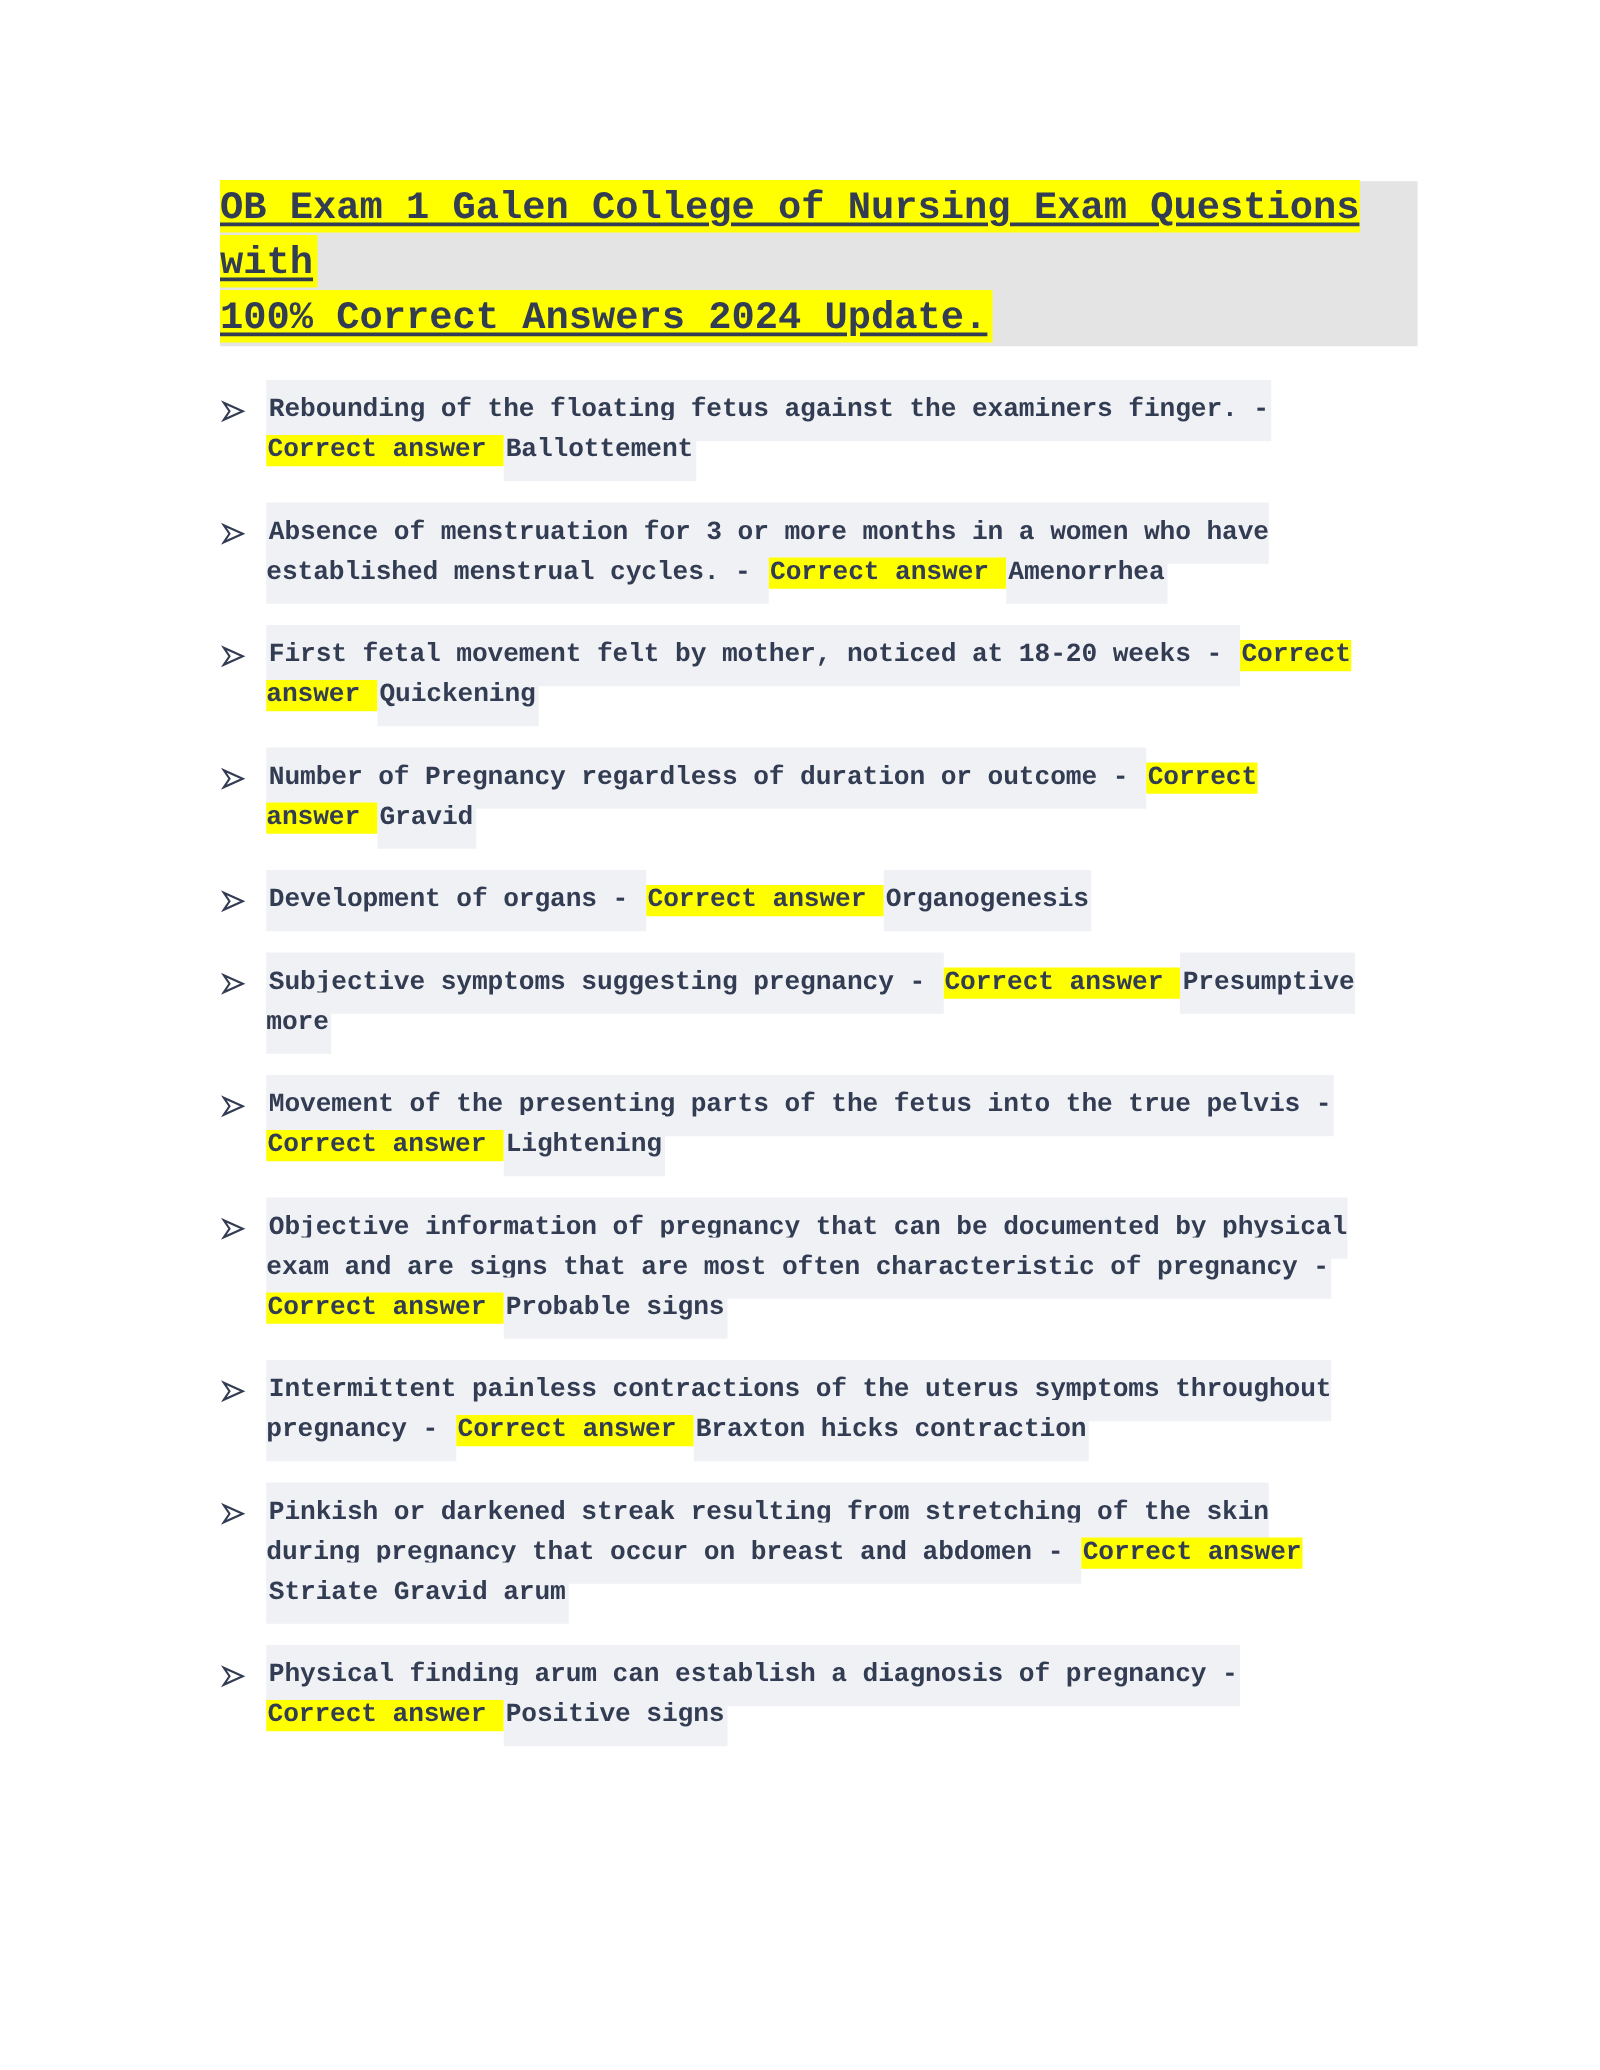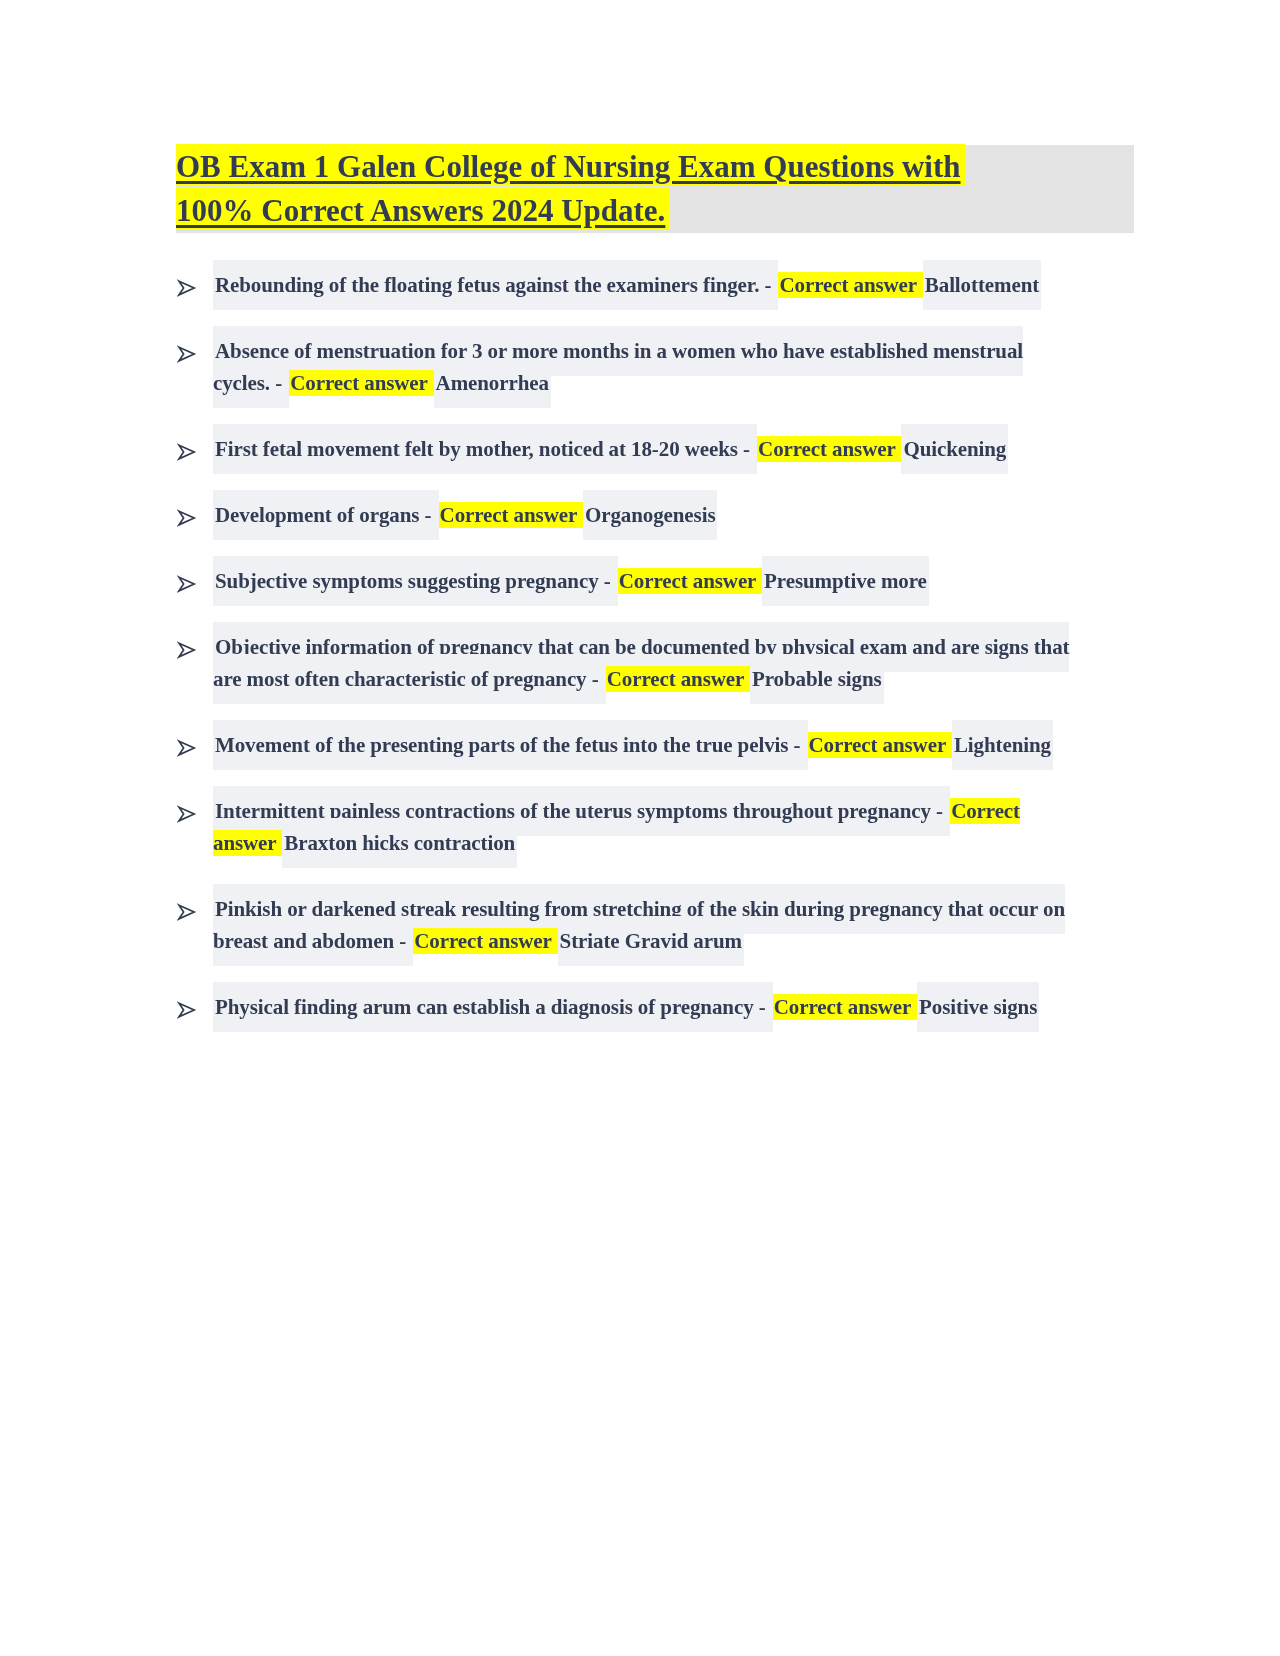--- a/index.html
+++ b/index.html
@@ -7,21 +7,21 @@
     padding: 0;
     background: #ffffff;
   }
   .page {
     position: relative;
     width: 1280px;
     height: 1656px;
     box-sizing: border-box;
     padding: 145px 0 0 176px;
     background: #ffffff;
-    font-family: Liberation Serif, serif;
+    font-family: Liberation Mono, monospace;
     font-weight: 700;
     color: #323c52;
     overflow: hidden;
   }
   .title-block {
     width: 958px;
     background: #e4e4e4;
     font-size: 31px;
     line-height: 44px;
     margin-bottom: 36px;
@@ -83,36 +83,39 @@
           </svg></span><span class="hl">Rebounding of the floating fetus against the examiners finger. - </span><span class="yhl">Correct answer </span><span class="hl">Ballottement</span></div>
 
   <div class="qa-item"><span class="bullet"><svg width="20" height="20" viewBox="0 0 20 20">
             <path d="M2 3.2 L17.2 10 L2 16.8 L6.6 10 Z" fill="#ffffff" stroke="#323c52" stroke-width="1.7" stroke-linejoin="miter"></path>
           </svg></span><span class="hl">Absence of menstruation for 3 or more months in a women who have established menstrual cycles. - </span><span class="yhl">Correct answer </span><span class="hl">Amenorrhea</span></div>
 
   <div class="qa-item"><span class="bullet"><svg width="20" height="20" viewBox="0 0 20 20">
             <path d="M2 3.2 L17.2 10 L2 16.8 L6.6 10 Z" fill="#ffffff" stroke="#323c52" stroke-width="1.7" stroke-linejoin="miter"></path>
           </svg></span><span class="hl">First fetal movement felt by mother, noticed at 18-20 weeks - </span><span class="yhl">Correct answer </span><span class="hl">Quickening</span></div>
 
+  <div class="qa-item"><span class="bullet"><svg width="20" height="20" viewBox="0 0 20 20">
+            <path d="M2 3.2 L17.2 10 L2 16.8 L6.6 10 Z" fill="#ffffff" stroke="#323c52" stroke-width="1.7" stroke-linejoin="miter"></path>
+          </svg></span><span class="hl">Number of Pregnancy regardless of duration or outcome - </span><span class="yhl">Correct answer </span><span class="hl">Gravid</span></div>
 
   <div class="qa-item"><span class="bullet"><svg width="20" height="20" viewBox="0 0 20 20">
             <path d="M2 3.2 L17.2 10 L2 16.8 L6.6 10 Z" fill="#ffffff" stroke="#323c52" stroke-width="1.7" stroke-linejoin="miter"></path>
           </svg></span><span class="hl">Development of organs - </span><span class="yhl">Correct answer </span><span class="hl">Organogenesis</span></div>
 
   <div class="qa-item"><span class="bullet"><svg width="20" height="20" viewBox="0 0 20 20">
             <path d="M2 3.2 L17.2 10 L2 16.8 L6.6 10 Z" fill="#ffffff" stroke="#323c52" stroke-width="1.7" stroke-linejoin="miter"></path>
           </svg></span><span class="hl">Subjective symptoms suggesting pregnancy - </span><span class="yhl">Correct answer </span><span class="hl">Presumptive more</span></div>
 
   <div class="qa-item"><span class="bullet"><svg width="20" height="20" viewBox="0 0 20 20">
             <path d="M2 3.2 L17.2 10 L2 16.8 L6.6 10 Z" fill="#ffffff" stroke="#323c52" stroke-width="1.7" stroke-linejoin="miter"></path>
-          </svg></span><span class="hl">Objective information of pregnancy that can be documented by physical exam and are signs that are most often characteristic of pregnancy - </span><span class="yhl">Correct answer </span><span class="hl">Probable signs</span></div>
+          </svg></span><span class="hl">Movement of the presenting parts of the fetus into the true pelvis - </span><span class="yhl">Correct answer </span><span class="hl">Lightening</span></div>
 
   <div class="qa-item"><span class="bullet"><svg width="20" height="20" viewBox="0 0 20 20">
             <path d="M2 3.2 L17.2 10 L2 16.8 L6.6 10 Z" fill="#ffffff" stroke="#323c52" stroke-width="1.7" stroke-linejoin="miter"></path>
-          </svg></span><span class="hl">Movement of the presenting parts of the fetus into the true pelvis - </span><span class="yhl">Correct answer </span><span class="hl">Lightening</span></div>
+          </svg></span><span class="hl">Objective information of pregnancy that can be documented by physical exam and are signs that are most often characteristic of pregnancy - </span><span class="yhl">Correct answer </span><span class="hl">Probable signs</span></div>
 
   <div class="qa-item"><span class="bullet"><svg width="20" height="20" viewBox="0 0 20 20">
             <path d="M2 3.2 L17.2 10 L2 16.8 L6.6 10 Z" fill="#ffffff" stroke="#323c52" stroke-width="1.7" stroke-linejoin="miter"></path>
           </svg></span><span class="hl">Intermittent painless contractions of the uterus symptoms throughout pregnancy - </span><span class="yhl">Correct answer </span><span class="hl">Braxton hicks contraction</span></div>
 
   <div class="qa-item"><span class="bullet"><svg width="20" height="20" viewBox="0 0 20 20">
             <path d="M2 3.2 L17.2 10 L2 16.8 L6.6 10 Z" fill="#ffffff" stroke="#323c52" stroke-width="1.7" stroke-linejoin="miter"></path>
           </svg></span><span class="hl">Pinkish or darkened streak resulting from stretching of the skin during pregnancy that occur on breast and abdomen - </span><span class="yhl">Correct answer </span><span class="hl">Striate Gravid arum</span></div>
 
   <div class="qa-item"><span class="bullet"><svg width="20" height="20" viewBox="0 0 20 20">

